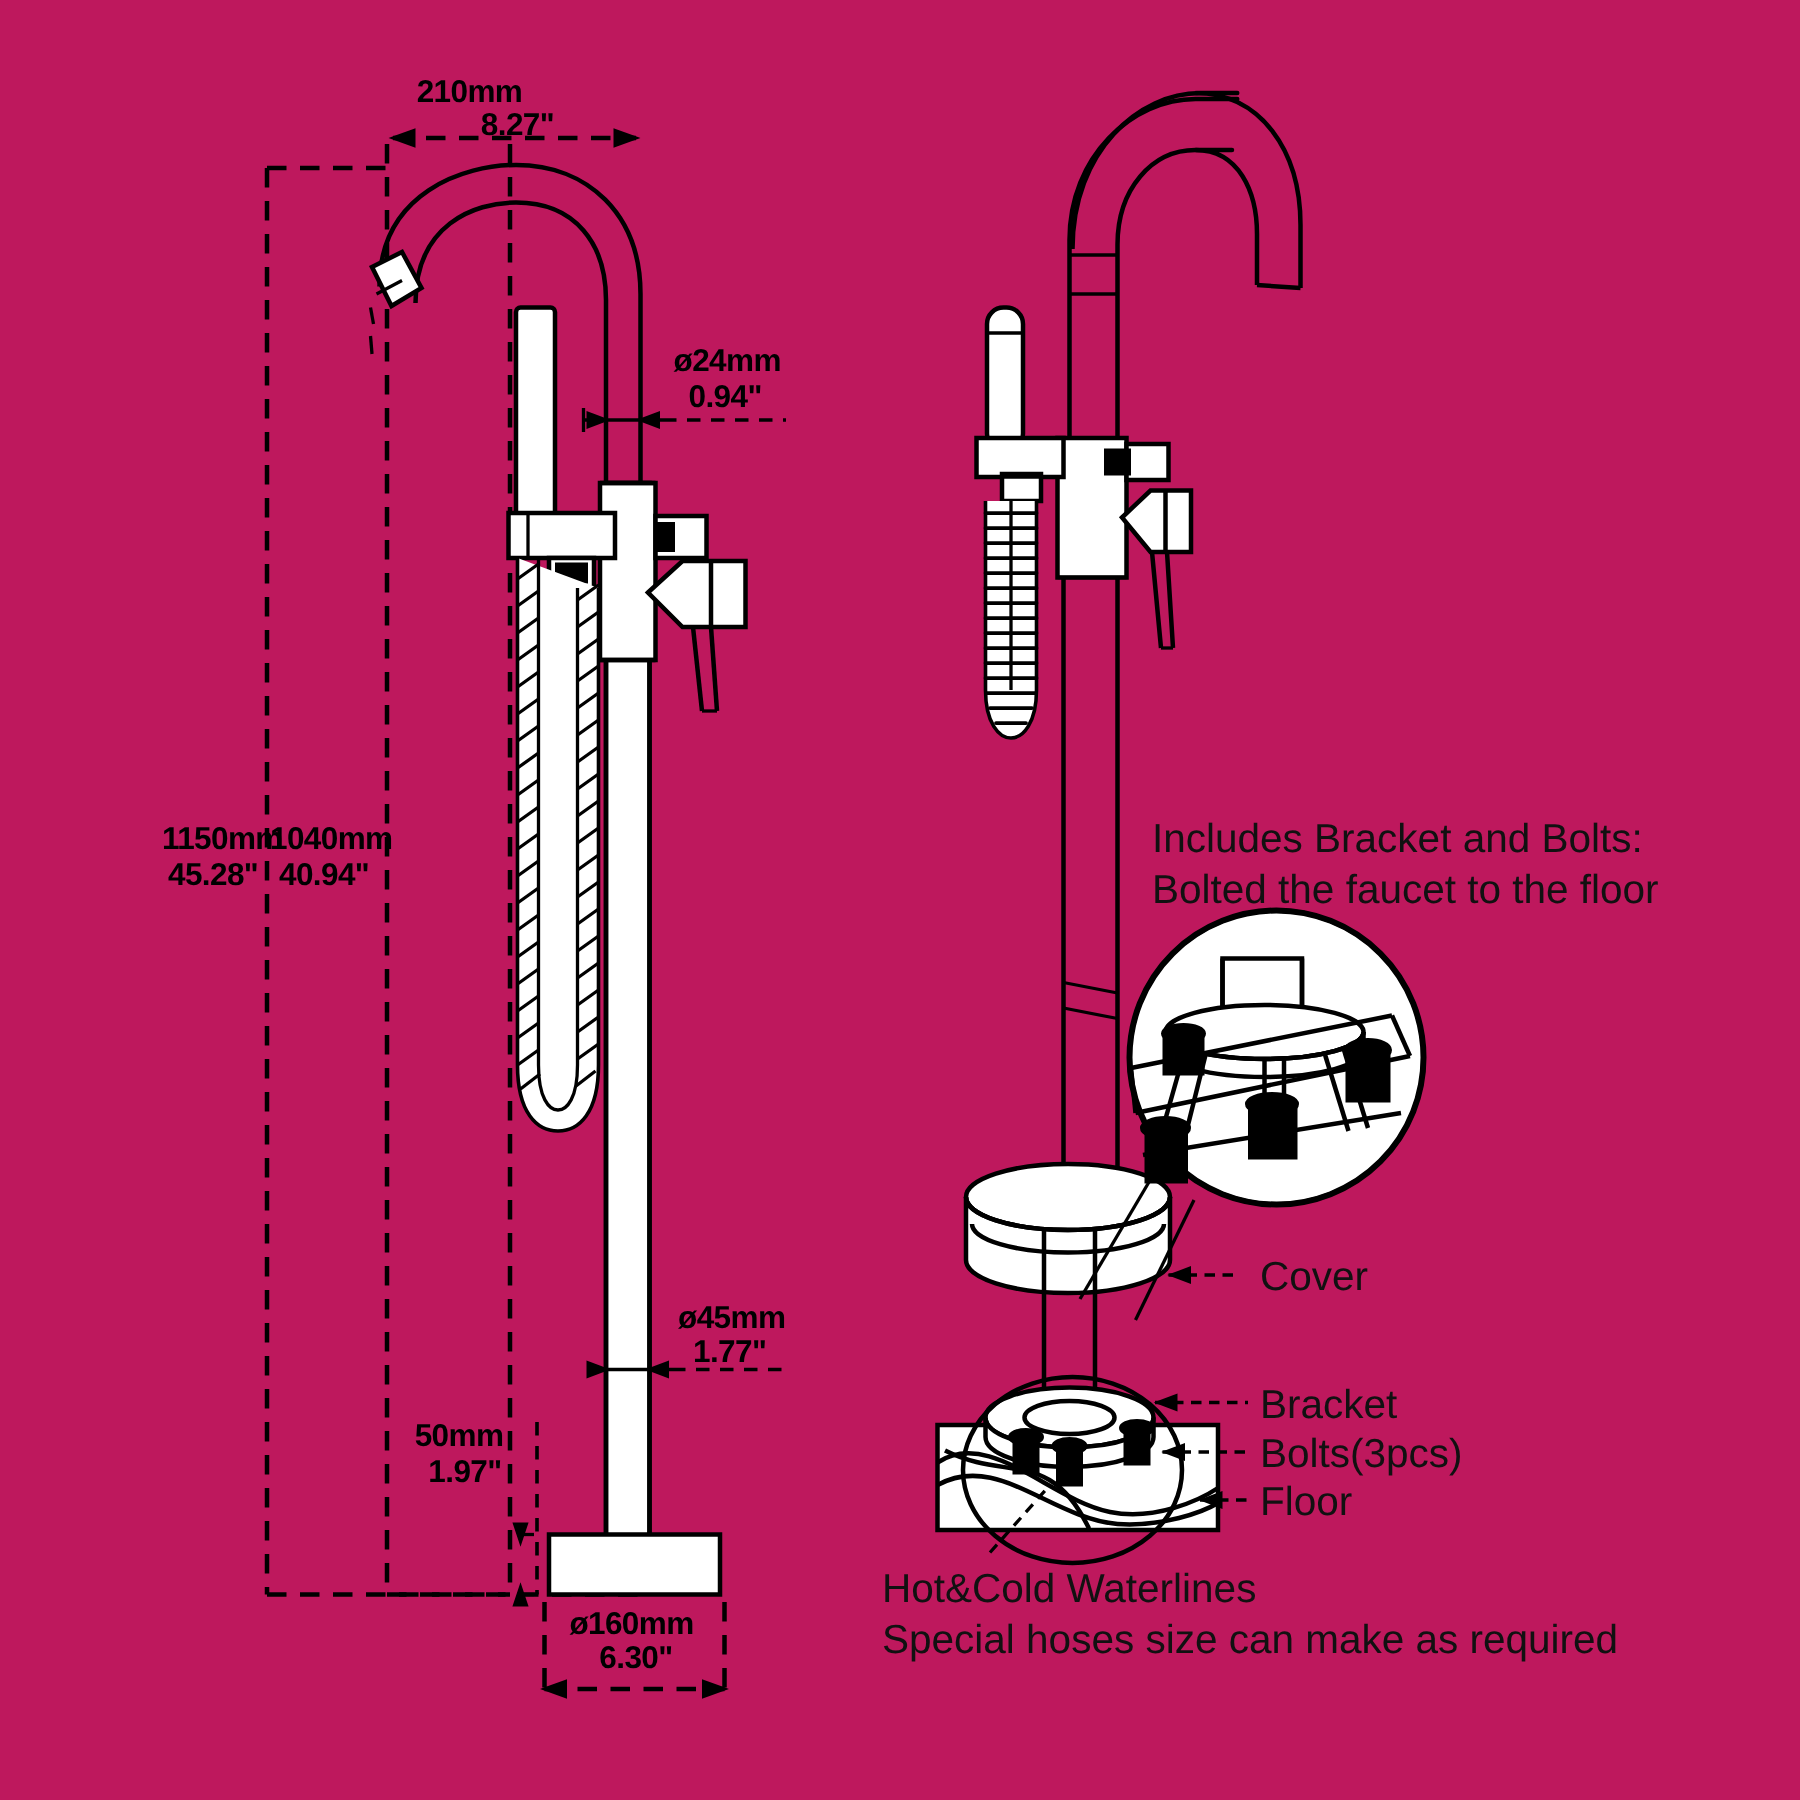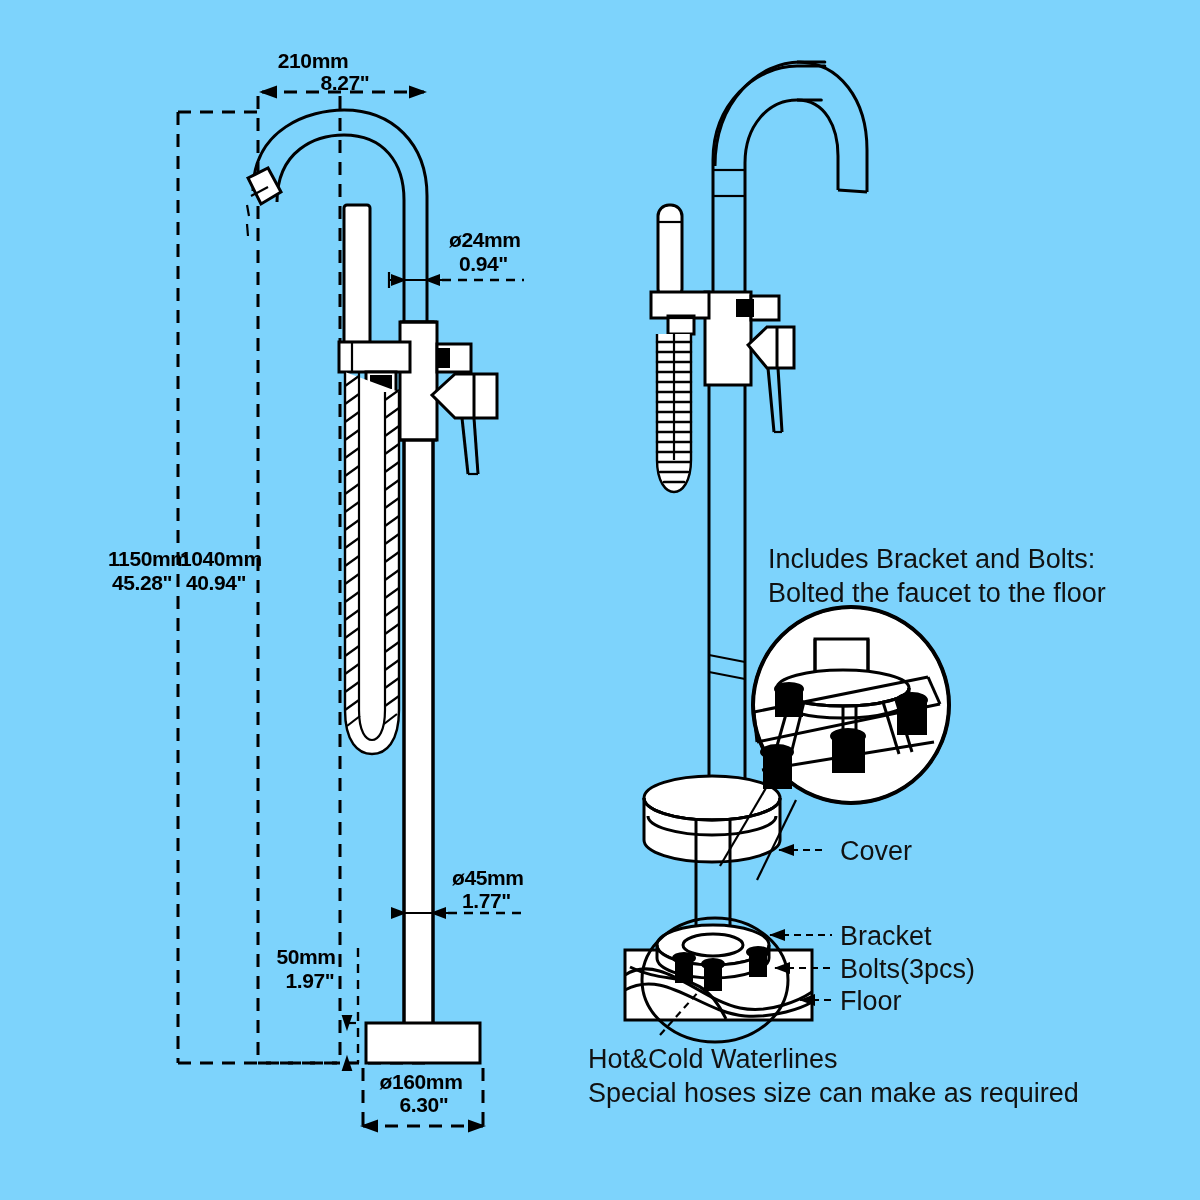--- a/index.html
+++ b/index.html
@@ -8,21 +8,21 @@
     background: #ffffff;
   }
   body {
     font-family: "Liberation Sans", sans-serif;
     color: #000;
   }
   #page {
     position: relative;
     width: 1200px;
     height: 1200px;
-    background: #7dd3fc;
+    background: #be185d;
     overflow: hidden;
   }
   svg#drawing {
     position: absolute;
     left: 0; top: 0;
     width: 1200px;
     height: 1200px;
   }
   .dimtext {
     font-family: "Liberation Sans", sans-serif;

